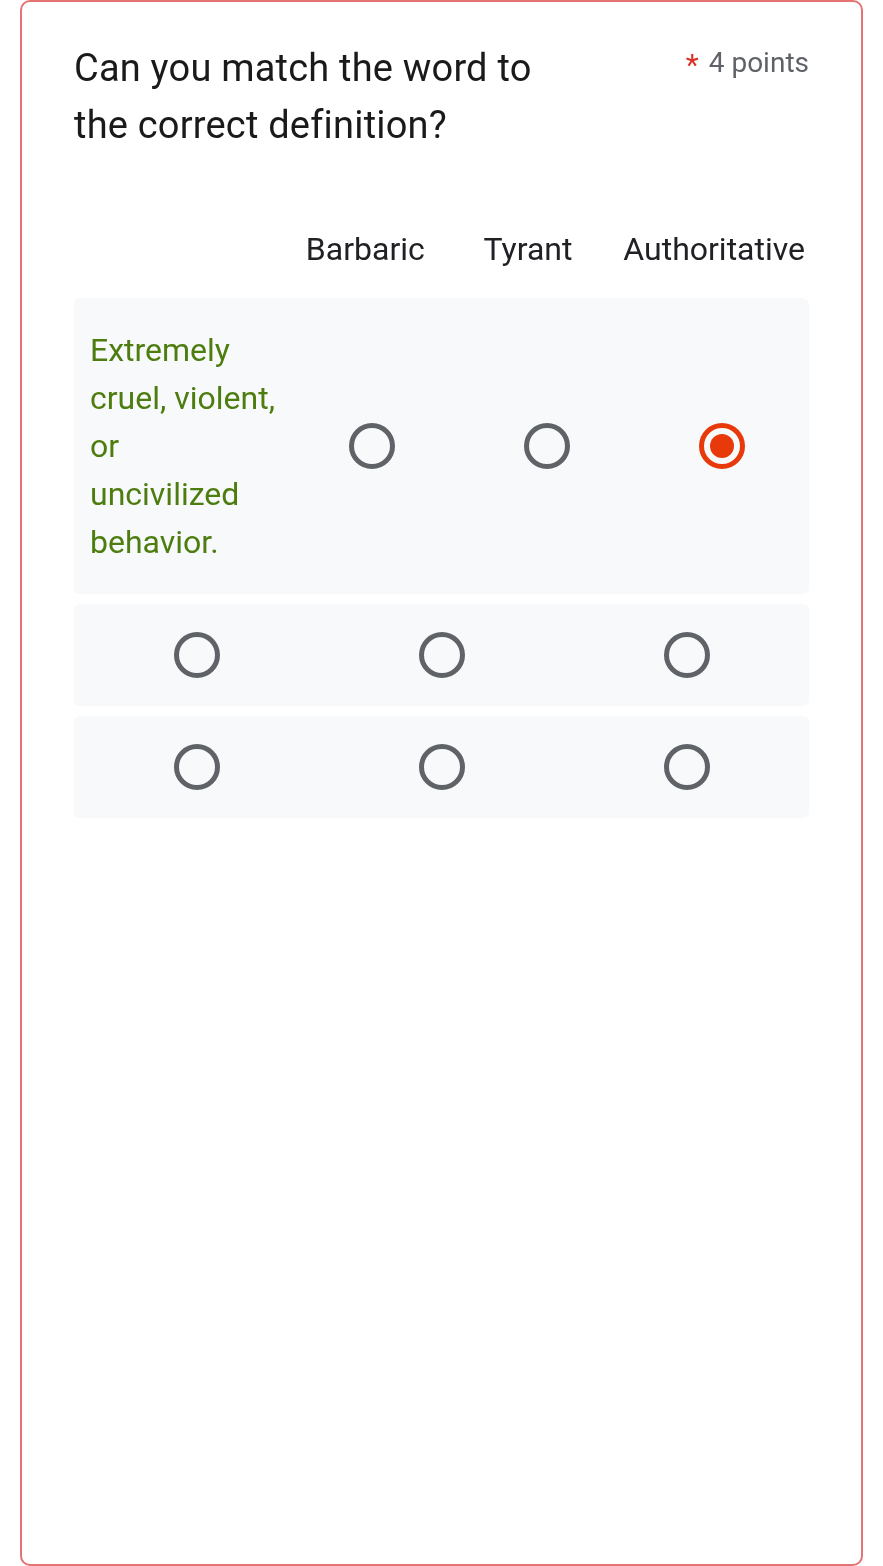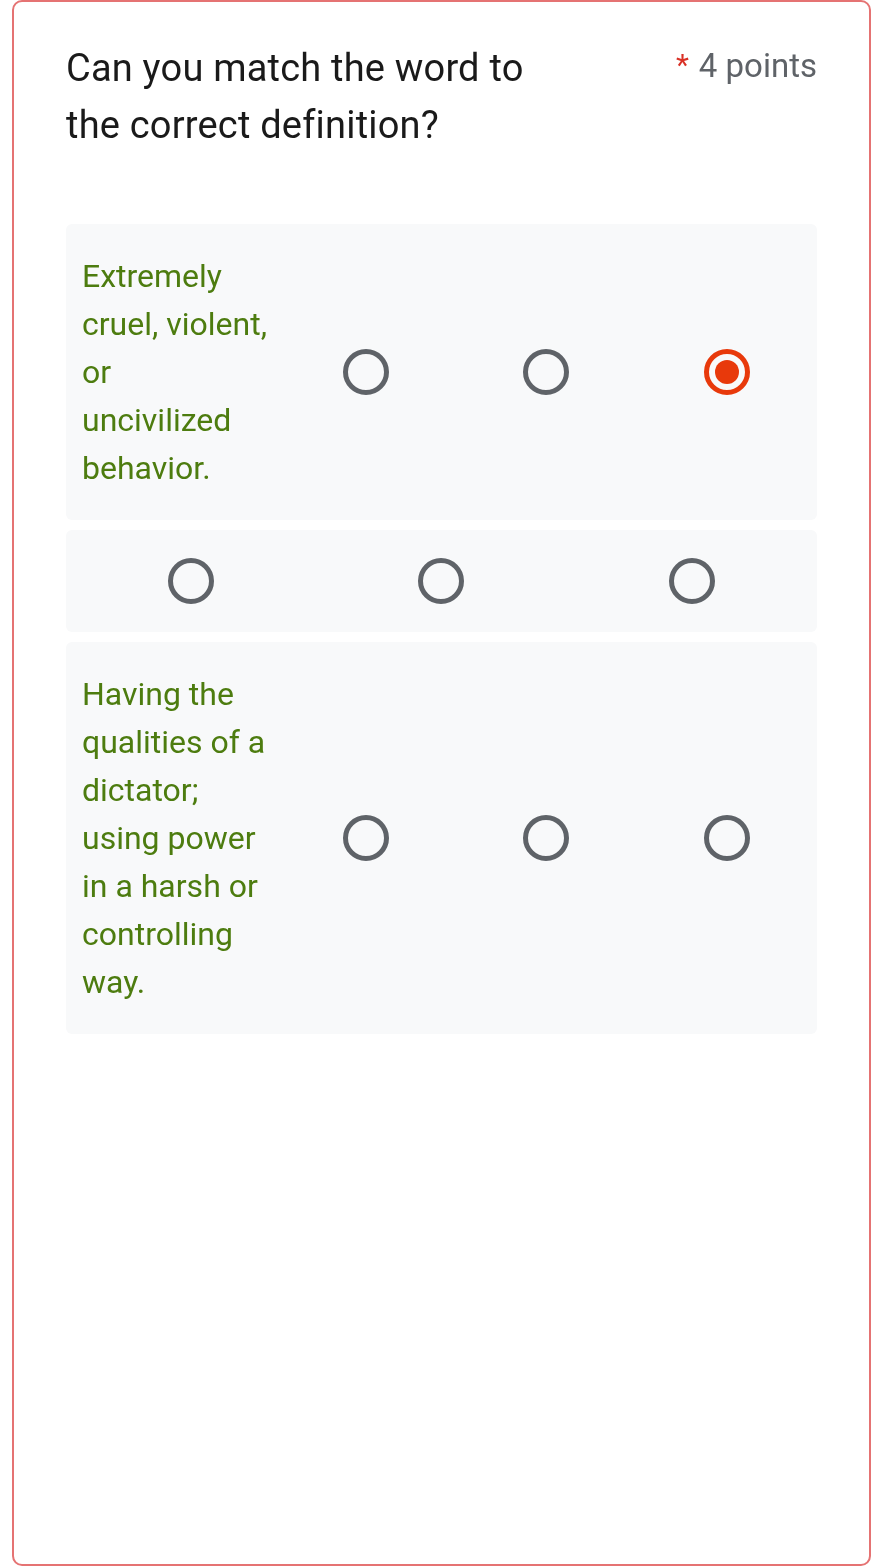--- a/index.html
+++ b/index.html
@@ -5,21 +5,21 @@
   * { box-sizing: border-box; margin: 0; padding: 0; }
   html, body {
     width: 883px;
     font-family: Roboto, "Helvetica Neue", Arial, sans-serif;
     color: #202124;
     background: #fff;
   }
   .card {
     border: 2px solid #e57373;
     border-radius: 10px;
-    margin: 0 12px;
+    margin: 0 20px;
     padding: 38px 0 0 0;
     min-height: 1566px;
     overflow: hidden;
   }
   .question-header {
     display: flex;
     align-items: flex-start;
     justify-content: space-between;
     padding: 0 52px 0 52px;
     margin-bottom: 70px;
@@ -38,21 +38,21 @@
     padding-top: 6px;
   }
   .asterisk {
     color: #d93025;
     font-size: 30px;
     line-height: 1;
     padding-top: 4px;
   }
   .points-text {
     color: #5f6368;
-    font-size: 33px;
+    font-size: 28px;
   }
   .grid {
     padding: 0 52px;
   }
   .header-row {
     display: flex;
     margin-bottom: 24px;
   }
   .label-col {
     width: 210px;
@@ -119,20 +119,26 @@
   <div class="question-header">
     <div class="question-title">Can you match the word to the correct definition?</div>
     <div class="points-wrap">
       <span class="asterisk">*</span>
       <span class="points-text">4 points</span>
     </div>
   </div>
 
   <div class="grid">
 
+    <div class="header-row">
+      <div class="label-col"></div>
+      <div class="opt-col">Barbaric</div>
+      <div class="opt-col">Tyrant</div>
+      <div class="opt-col c3">Authoritative</div>
+    </div>
 
     <div id="rows-container">
         <div class="body-row">
           <div class="row-label">Extremely cruel, violent, or uncivilized behavior.</div>
           <div class="radio-cell">
             <div class="radio" role="radio" aria-checked="false"></div>
           </div>
           <div class="radio-cell">
             <div class="radio" role="radio" aria-checked="false"></div>
           </div>
@@ -145,21 +151,20 @@
             <div class="radio" role="radio" aria-checked="false"></div>
           </div>
           <div class="radio-cell">
             <div class="radio" role="radio" aria-checked="false"></div>
           </div>
           <div class="radio-cell">
             <div class="radio" role="radio" aria-checked="false"></div>
           </div>
         </div>
         <div class="body-row">
-          <div class="row-label">Having the qualities of a dictator; using power in a harsh or controlling way.</div>
           <div class="radio-cell">
             <div class="radio" role="radio" aria-checked="false"></div>
           </div>
           <div class="radio-cell">
             <div class="radio" role="radio" aria-checked="false"></div>
           </div>
           <div class="radio-cell">
             <div class="radio" role="radio" aria-checked="false"></div>
           </div>
         </div>

